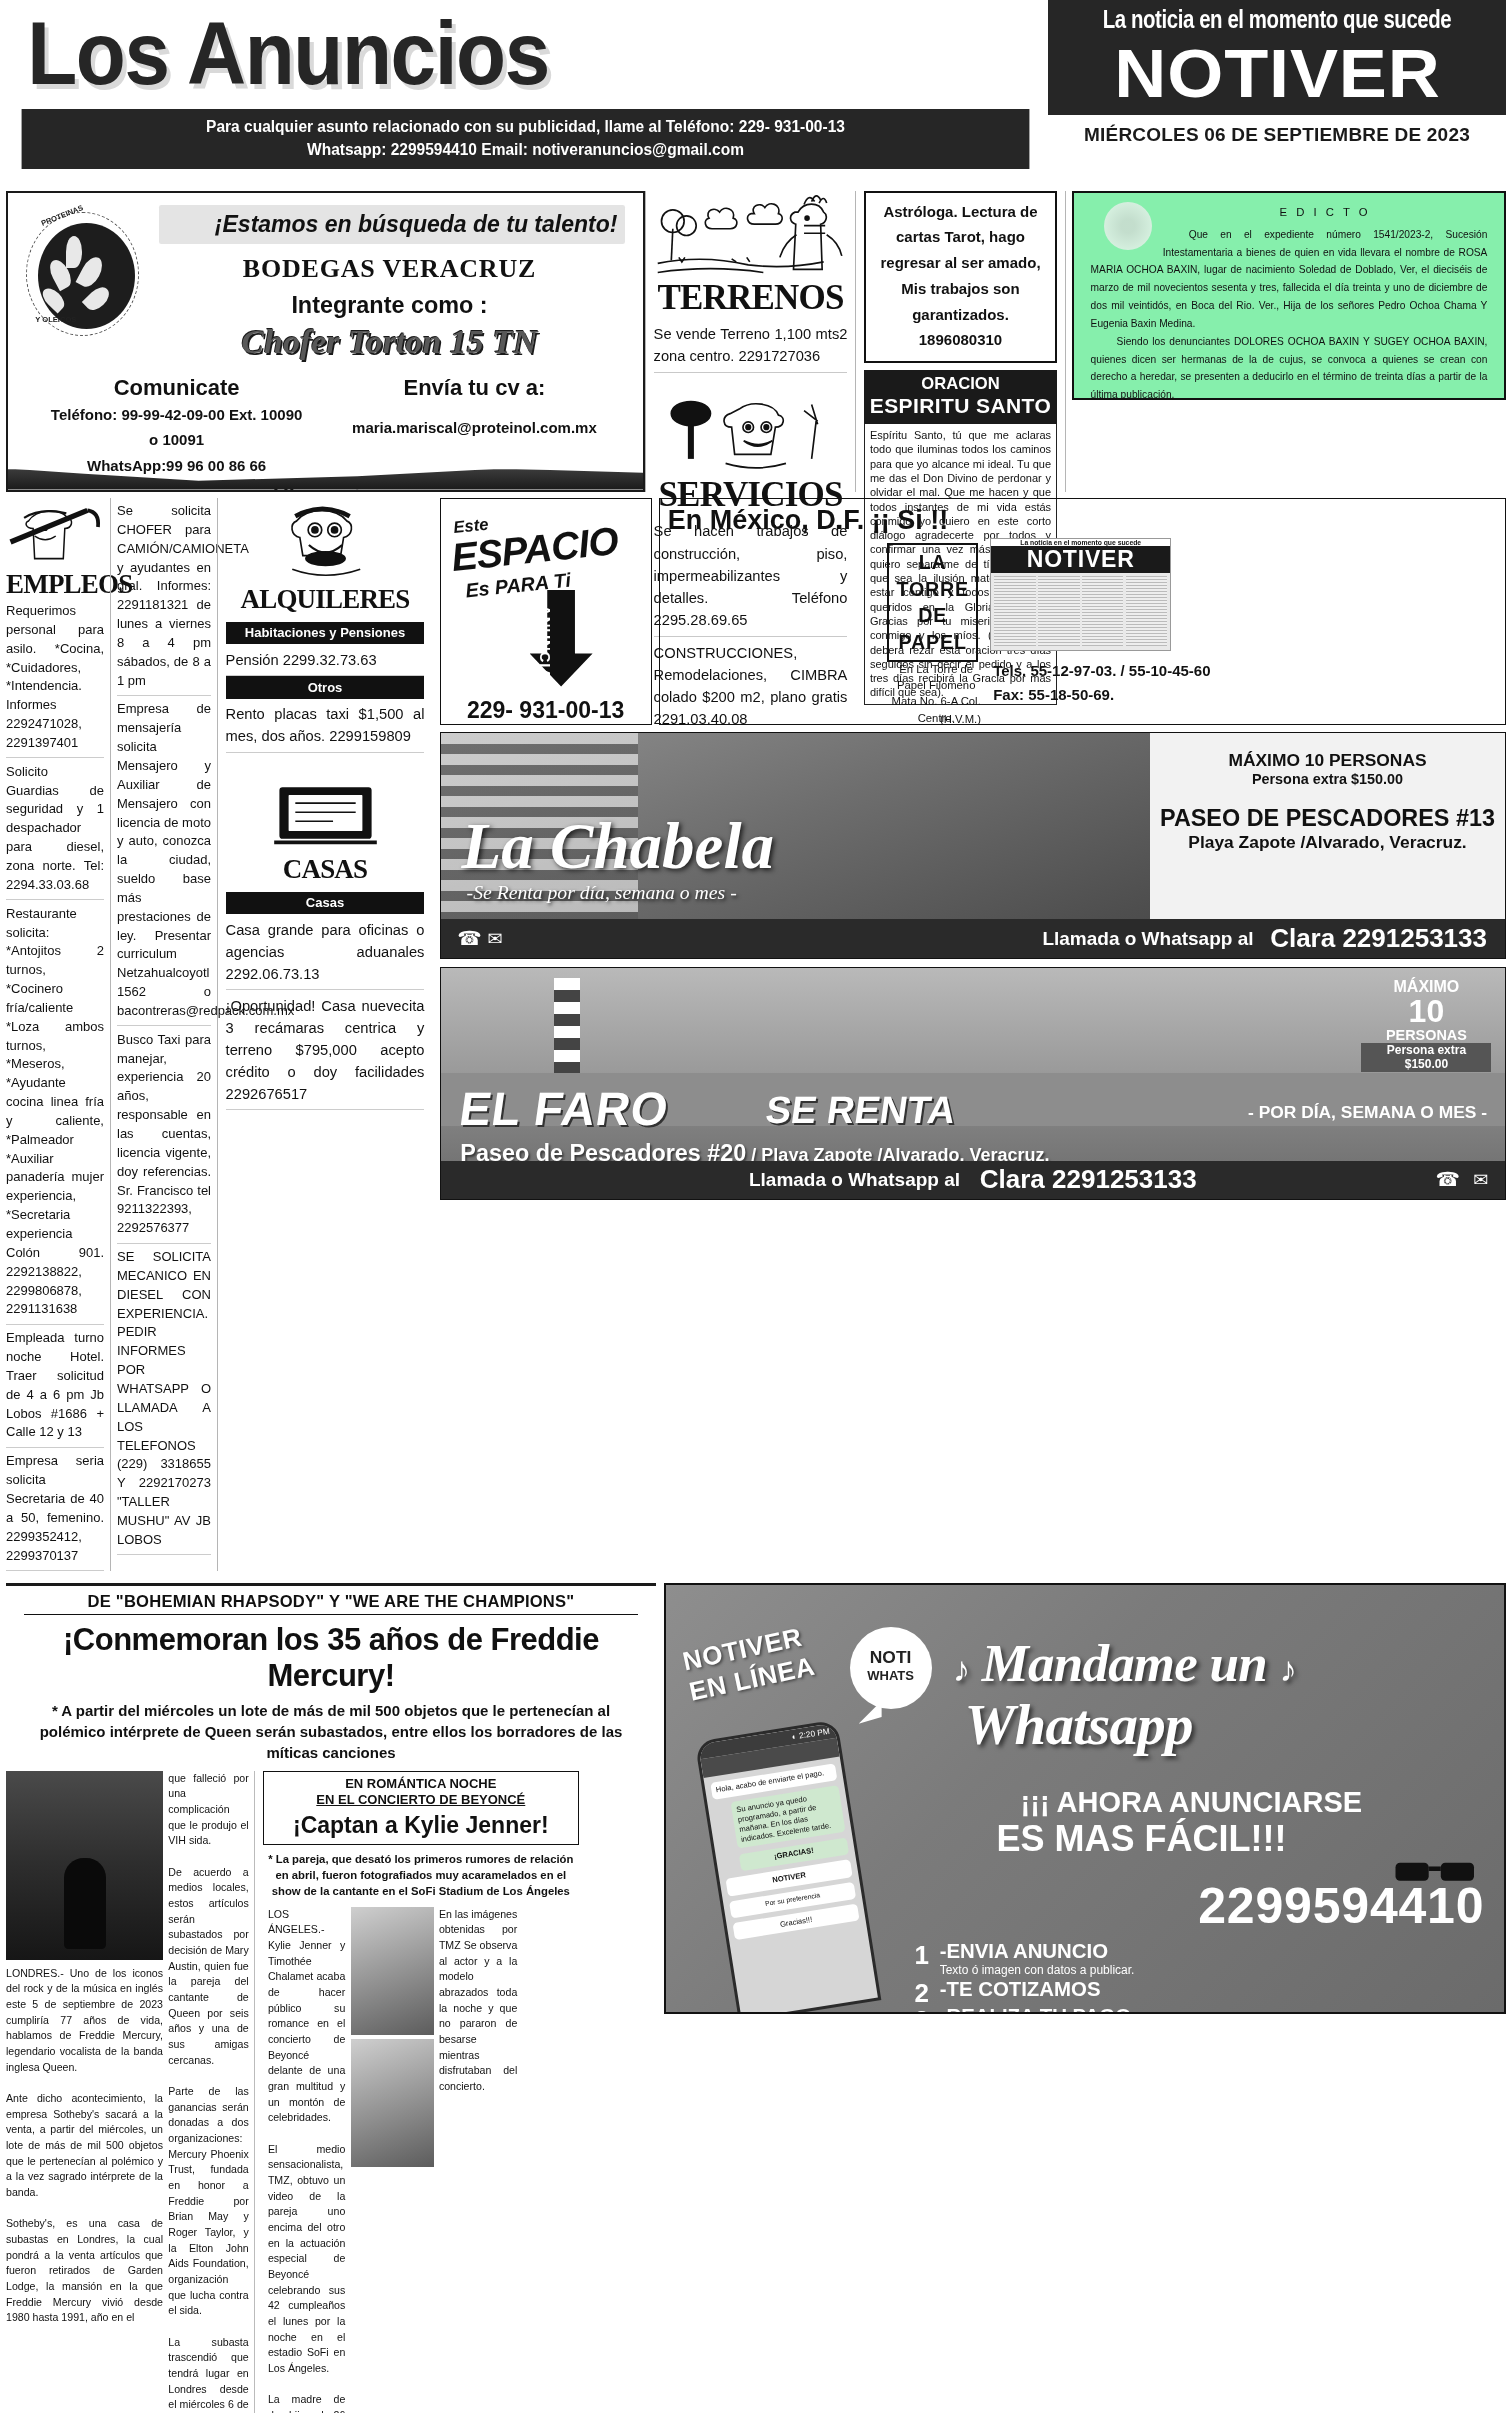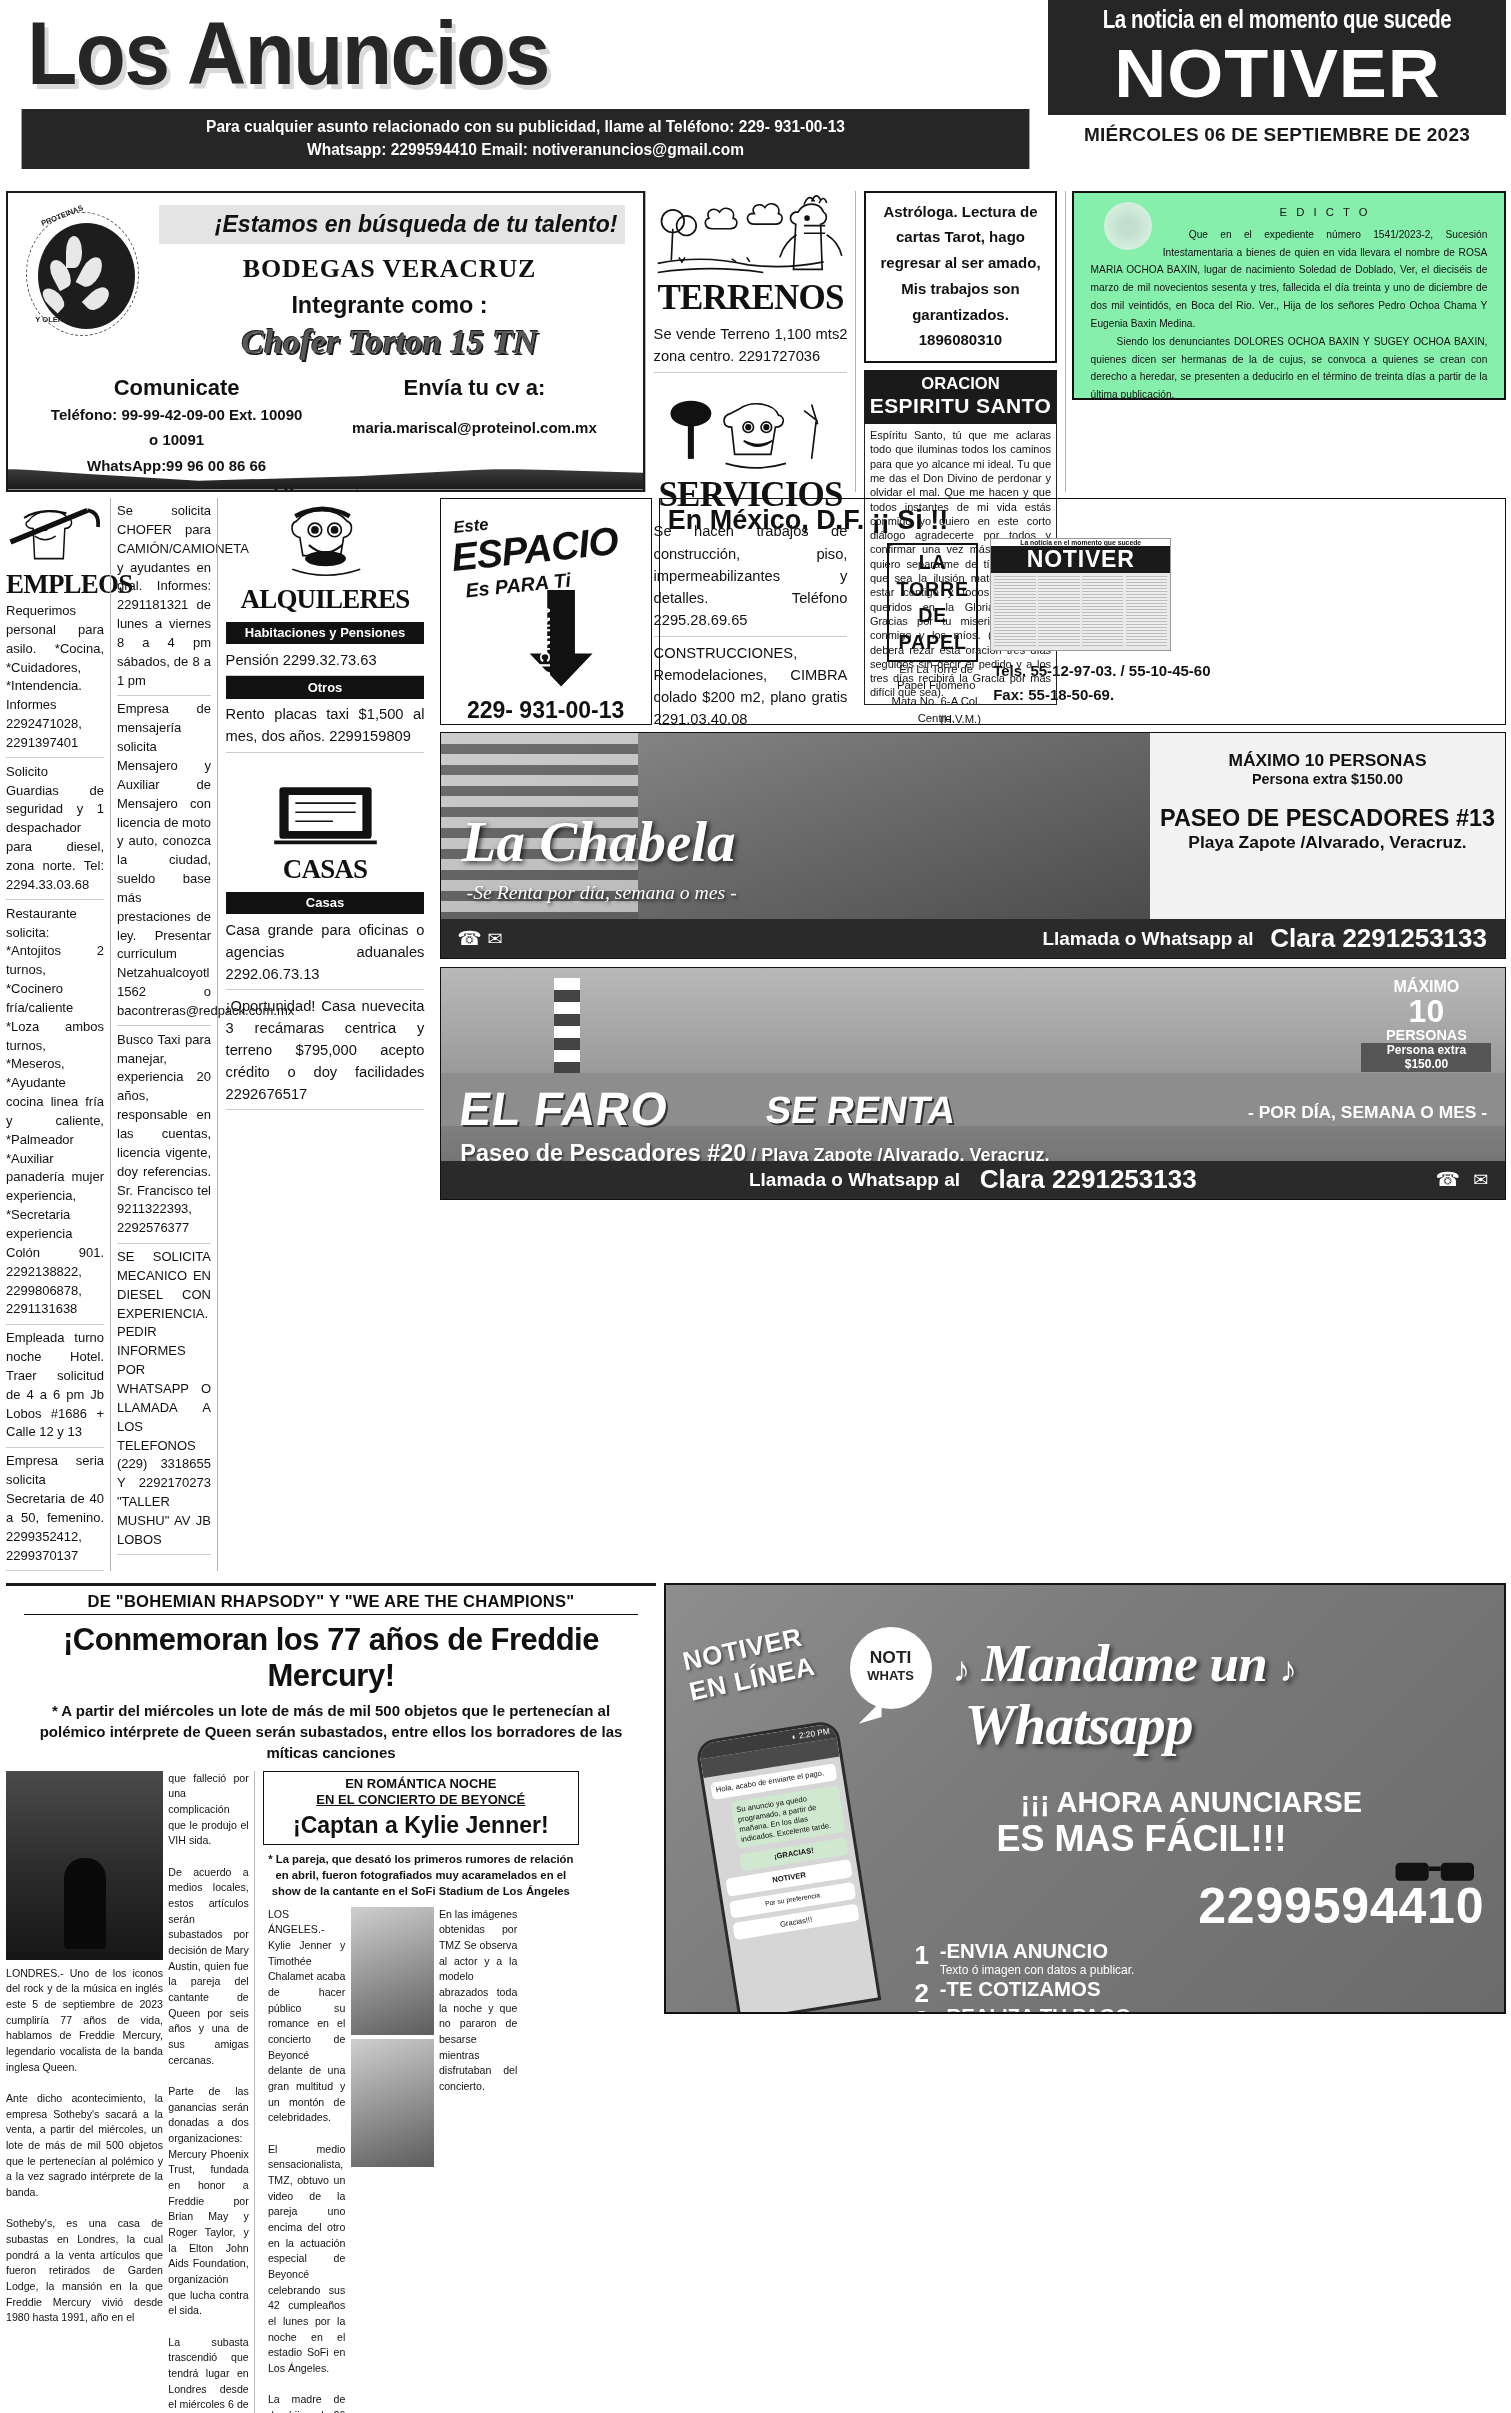--- a/index.html
+++ b/index.html
@@ -194,21 +194,21 @@
   .mx-mini .mm-noti { background:#1a1a1a; color:#fff; font-weight:bold; font-size:23px; text-align:center; letter-spacing:0.8px;}
   .mx-addr { position:absolute; left:227px; top:162px; font-size:11.3px; line-height:1.45; text-align:center; width:98px;}
   .mx-tels { position:absolute; left:333px; top:160px; font-weight:bold; font-size:15px; line-height:1.6;}
 
   
   .photo-ad { position:relative; overflow:hidden; border:1.5px solid #111; }
   .chabela { height:227px; background:linear-gradient(160deg,#8f8f8f 0%,#6d6d6d 35%,#4e4e4e 70%,#3a3a3a 100%); }
   .ch-script {
     position:absolute; left:21px; top:76px; color:#fff;
     font-family:"Liberation Serif", serif; font-style:italic; font-weight:bold;
-    font-size:57px; text-shadow:2.3px 2.3px 5.3px rgba(0,0,0,.75);
+    font-size:65px; text-shadow:2.3px 2.3px 5.3px rgba(0,0,0,.75);
   }
   .ch-sub {
     position:absolute; left:26px; top:148px; color:#fff;
     font-family:"Liberation Serif", serif; font-style:italic;
     font-size:19.7px; text-shadow:1.5px 1.5px 3.8px rgba(0,0,0,.8);
   }
   .ch-white {
     position:absolute; right:0; top:0; width:355px; height:100%;
     background:#f2f2f2;
   }
@@ -632,21 +632,21 @@
         </div>
       </div>
     </div>
   </div>
 
   <div style="display:flex; gap:7.6px; margin-top:6px;">
 
     <div class="freddie-wrap">
       <div class="hr-thick" style="margin-bottom:6px;"></div>
       <div class="fr-kicker">DE "BOHEMIAN RHAPSODY" Y "WE ARE THE CHAMPIONS"</div>
-      <div class="fr-head">¡Conmemoran los 77 años de Freddie Mercury!</div>
+      <div class="fr-head">¡Conmemoran los 35 años de Freddie Mercury!</div>
       <div class="fr-sub">* A partir del miércoles un lote de más de mil 500 objetos que le pertenecían al polémico intérprete de Queen serán subastados, entre ellos los borradores de las míticas canciones</div>
 
       <div class="fr-body">
         <div class="fr-photo">
           <div class="fr-stage">
             <div class="fr-silhouette"></div>
           </div>
           <div class="fr-col" style="margin-top:6px;width:157px;padding:0;white-space:pre-line;">LONDRES.- Uno de los iconos del rock y de la música en inglés este 5 de septiembre de 2023 cumpliría 77 años de vida, hablamos de Freddie Mercury, legendario vocalista de la banda inglesa Queen.
 
 Ante dicho acontecimiento, la empresa Sotheby's sacará a la venta, a partir del miércoles, un lote de más de mil 500 objetos que le pertenecían al polémico y a la vez sagrado intérprete de la banda.

